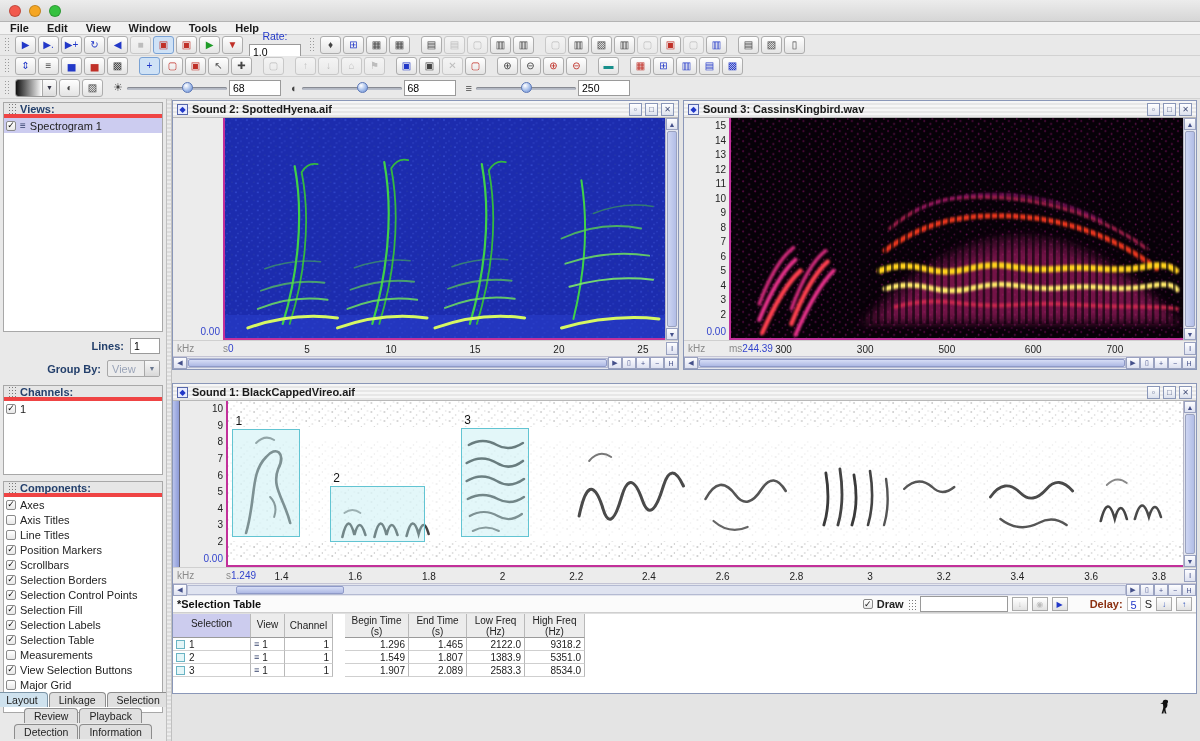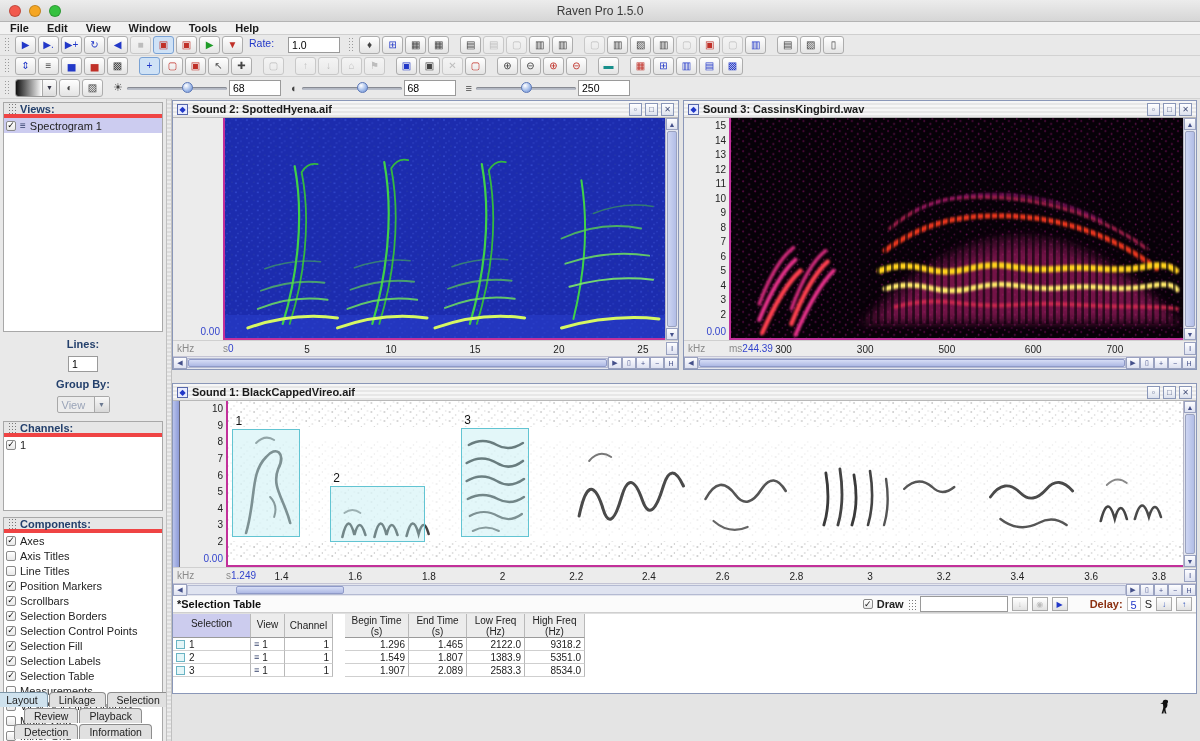--- a/index.html
+++ b/index.html
@@ -26,21 +26,21 @@
   .thandle { width:7px; height:16px; margin:0 2px;
     background-image:radial-gradient(#9a9a9a 28%, transparent 32%); background-size:3px 3px; }
   .icon-btn { width:21px; height:18px; min-width:21px; display:inline-flex; align-items:center; justify-content:center;
     border:1px solid #adadad; border-radius:3px; background:linear-gradient(#ffffff,#e4e4e4);
     font-size:10px; line-height:1; color:#3a3a44; padding:0; cursor:default; }
   .icon-btn.blue{color:#2238c8;} .icon-btn.red{color:#c03028;} .icon-btn.green{color:#1f9c28;}
   .icon-btn.teal{color:#18908c;} .icon-btn.dark{color:#444;}
   .icon-btn.dis{color:#bdbdbd; background:linear-gradient(#f4f4f4,#e9e9e9); border-color:#c8c8c8;}
   .icon-btn.active{background:#cfe2f6; border-color:#7aa2d4;}
   .icon-btn.sep{ width:7px; min-width:7px; border:none; background:transparent; }
-  .rate-wrap{ display:inline-flex; align-items:flex-start; gap:14px; margin:0 4px; }
+  .rate-wrap{ display:inline-flex; align-items:center; gap:2px; margin:0 4px;flex-direction:column; }
   .rate-wrap label{ color:#2238c8; font-size:10.5px; }
   input.small-field{ width:52px; height:16px; border:1px solid #9a9a9a; font-size:10.5px; padding:1px 3px;
     font-family:"Liberation Sans",sans-serif; background:#fff; }
 
   
   .cmap-select{ display:inline-flex; height:18px; border:1px solid #9a9a9a; border-radius:3px; overflow:hidden; background:#fff; }
   .cmap-swatch{ width:26px; background:linear-gradient(90deg,#111,#888,#fff); }
   .cmap-arrow{ width:14px; display:flex; align-items:center; justify-content:center;
     background:linear-gradient(#fdfdfd,#dcdcdc); border-left:1px solid #aaa; font-size:7px; color:#334; }
   .slider-glyph{ font-size:11px; color:#444; margin:0 2px 0 8px; }
@@ -56,21 +56,21 @@
   .panel-h{ height:15px; background:#e6e6e6; border-bottom:4px solid #ef4444; display:flex; align-items:center; gap:4px; padding:0 4px; }
   .panel-h .ph-handle{ width:8px; height:11px; background-image:radial-gradient(#777 30%, transparent 34%); background-size:3px 3px; }
   .panel-h .ph-label{ font-weight:bold; color:#24406c; font-size:11px; }
   .listbox{ background:#fff; overflow:hidden; }
   .list-item{ display:flex; align-items:center; gap:4px; height:15px; padding:0 2px; font-size:11px; }
   .list-item.selhl{ background:#ccccf0; }
   .cb{ width:10px; height:10px; border:1px solid #8a8a8a; background:linear-gradient(#fff,#e8e8e8);
     display:inline-flex; align-items:center; justify-content:center; font-size:9px; color:#111; border-radius:2px; flex:none; }
   .cb.checked::before{ content:"✓"; margin-top:-1px; }
   .li-icon{ color:#33406a; font-size:10px; }
-  .form-row{ display:flex; align-items:center; gap:6px; margin:6px 6px 0 6px; justify-content:flex-end;flex-direction:column; }
+  .form-row{ display:flex; align-items:center; gap:6px; margin:6px 6px 0 6px; justify-content:flex-end; }
   .form-row label{ font-weight:bold; color:#24406c; }
   .dd{ display:inline-flex; height:17px; border:1px solid #a8a8a8; background:#ececec; border-radius:2px; overflow:hidden; }
   .dd .dd-val{ width:36px; display:flex; align-items:center; padding-left:4px; color:#9aa4b8; }
   .dd .dd-btn{ width:15px; background:linear-gradient(#f8f8f8,#d8d8d8); border-left:1px solid #a8a8a8;
     display:flex; align-items:center; justify-content:center; font-size:7px; color:#6a7890; }
   
   #side-tabs{ position:absolute; left:0; right:0; bottom:2px; }
   .tabrow{ display:flex; justify-content:center; gap:1px; margin-top:1px; }
   .stab{ border:1px solid #8d8d8d; border-bottom:none; border-radius:4px 4px 0 0; background:#e0e0e0;
     padding:1px 9px; font-size:10.5px; color:#222; }
@@ -152,21 +152,20 @@
 
   #raven-logo{ position:absolute; right:28px; bottom:26px; width:13px; height:16px; }
 </style>
 </head>
 <body>
 
 <div id="titlebar">
   <span class="tl red"></span>
   <span class="tl yel"></span>
   <span class="tl grn"></span>
-  <span class="title">Raven Pro 1.5.0</span>
 </div>
 
 <div id="menubar">
 
 <span>File</span>
     <span>Edit</span>
     <span>View</span>
     <span>Window</span>
     <span>Tools</span>
     <span>Help</span>

